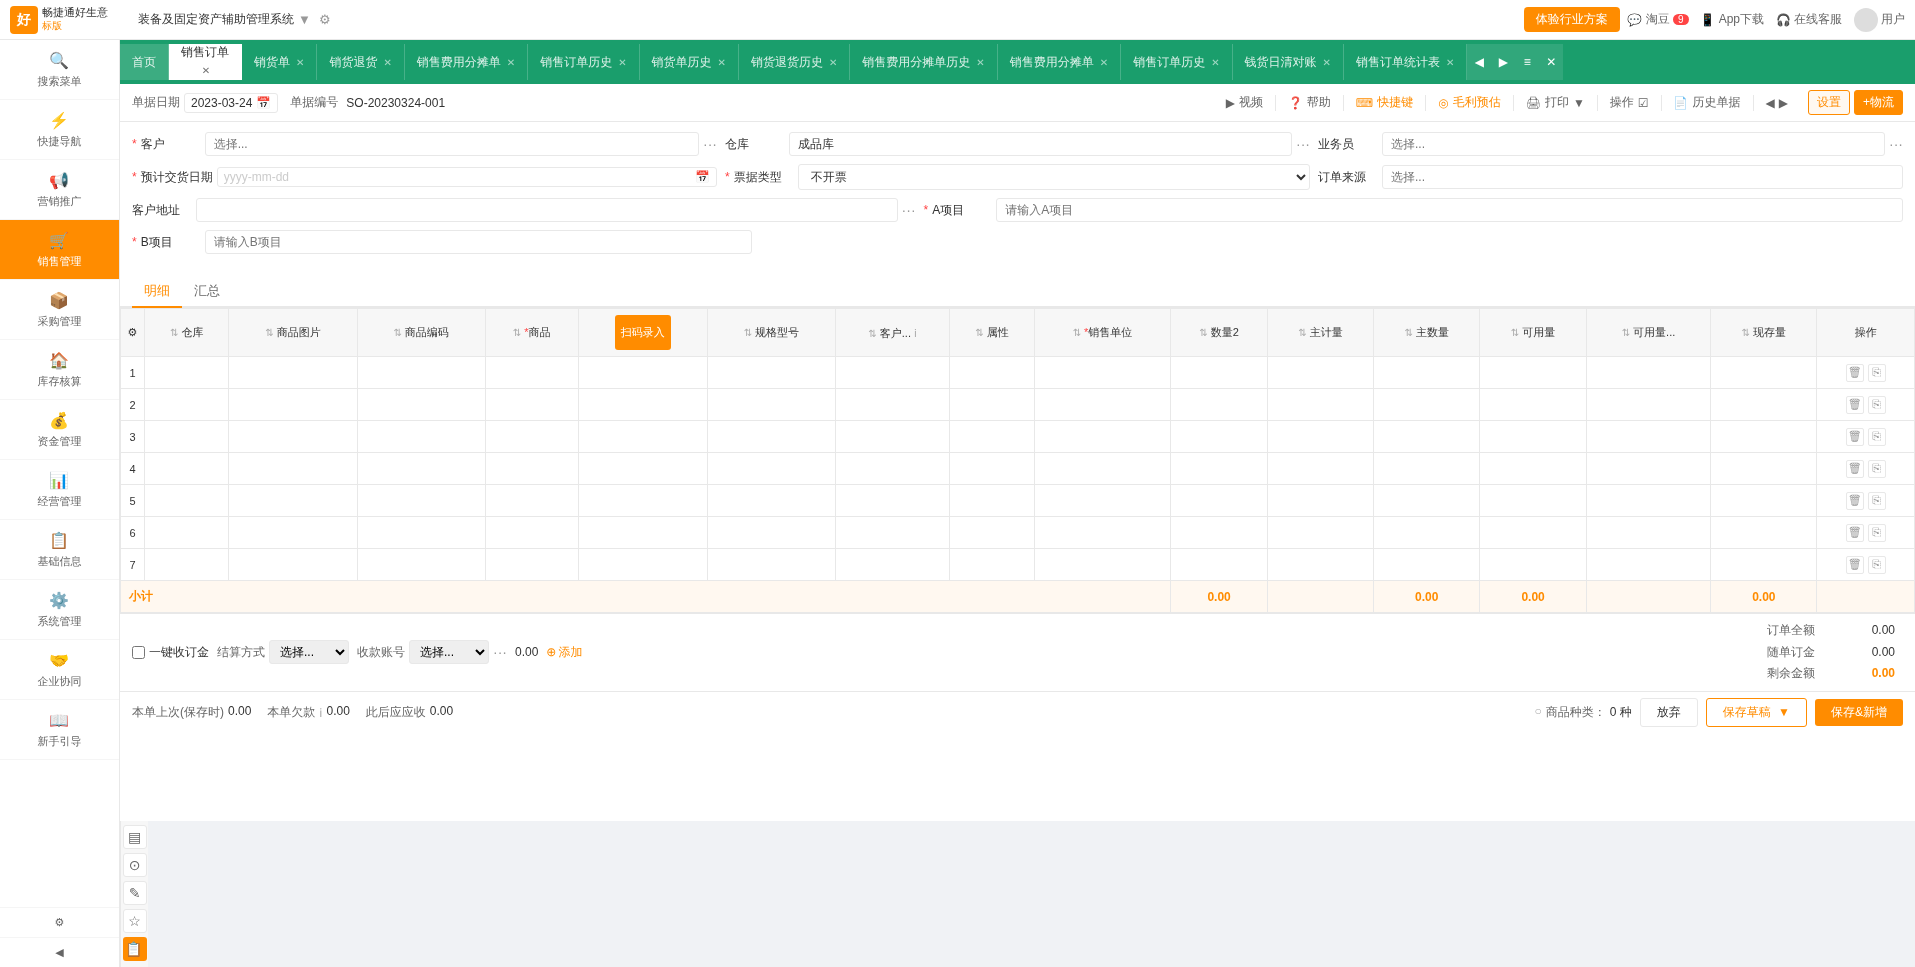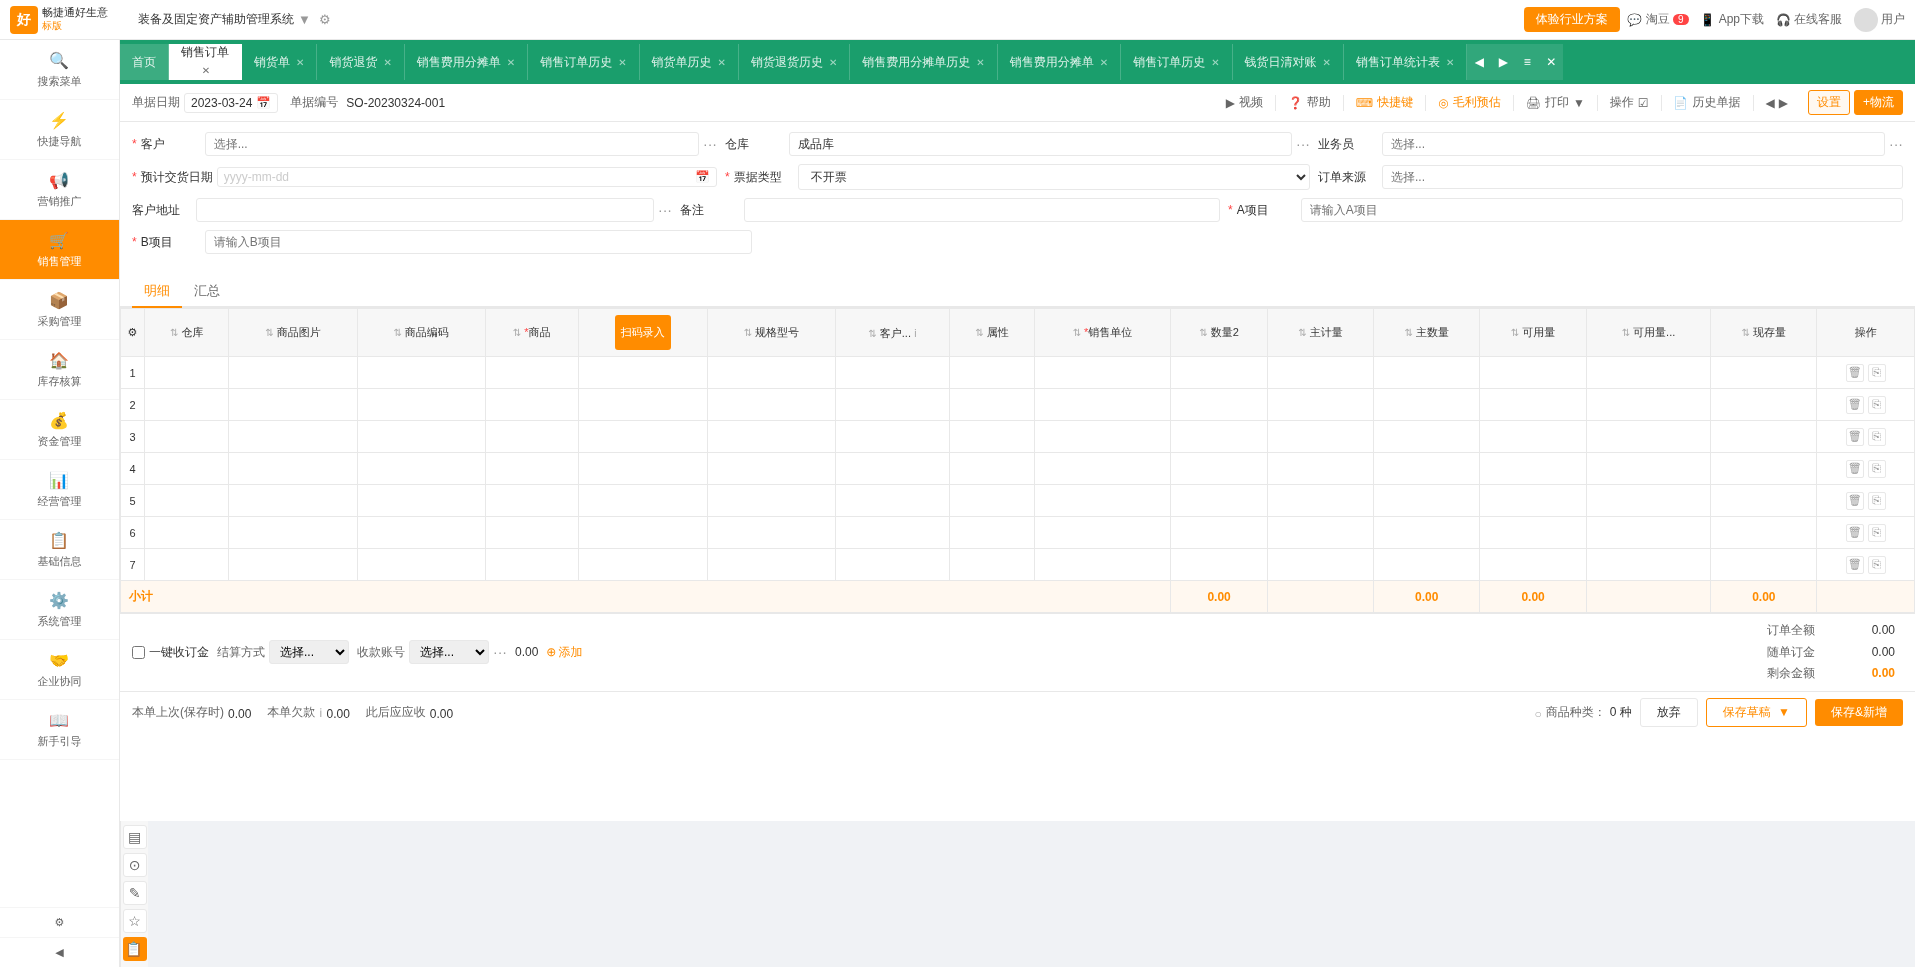--- a/index.html
+++ b/index.html
@@ -388,21 +388,21 @@
     .status-bar {
       display: flex;
       align-items: center;
       padding: 6px 12px;
       border-top: 1px solid #e8e8e8;
       background: #fff;
       gap: 16px;
     }
     .status-item {
       display: flex;
-      align-items: flex-end;
+      align-items: flex-start;
       gap: 4px;
       color: #666;
       font-size: 12px;
     }
     .status-value { color: #333; }
     .status-right {
       margin-left: auto;
       display: flex;
       align-items: center;
       gap: 8px;
@@ -762,24 +762,20 @@
             <span class="form-label">订单来源</span>
             <input class="form-input" type="text" placeholder="选择..." style="">
           </div>
         </div>
 
         <div class="form-row">
           <div class="form-field" style="flex:0.8;">
             <span class="form-label">客户地址</span>
             <input class="form-input" type="text" placeholder="" style="flex: 1 1 0%;">
             <span class="more-btn">···</span>
-          </div>
-          <div class="form-field" style="flex:0.8;">
-            <span class="form-label">备注</span>
-            <input class="form-input" type="text" placeholder="" style="flex: 1 1 0%;">
           </div>
           <div class="form-field">
             <span class="required-star">*</span>
             <span class="form-label">A项目</span>
             <input class="form-input" type="text" placeholder="请输入A项目" style="">
           </div>
         </div>
 
         <div class="form-row">
           <div class="form-field" style="flex:0.35;">

